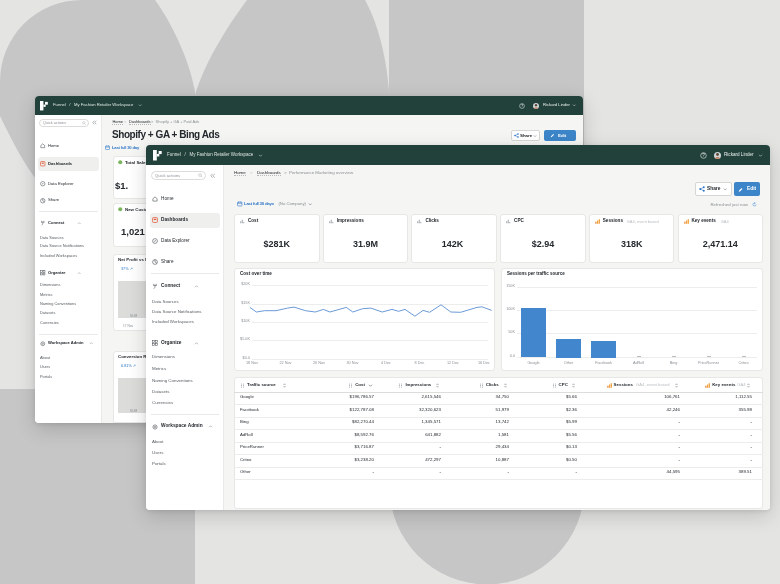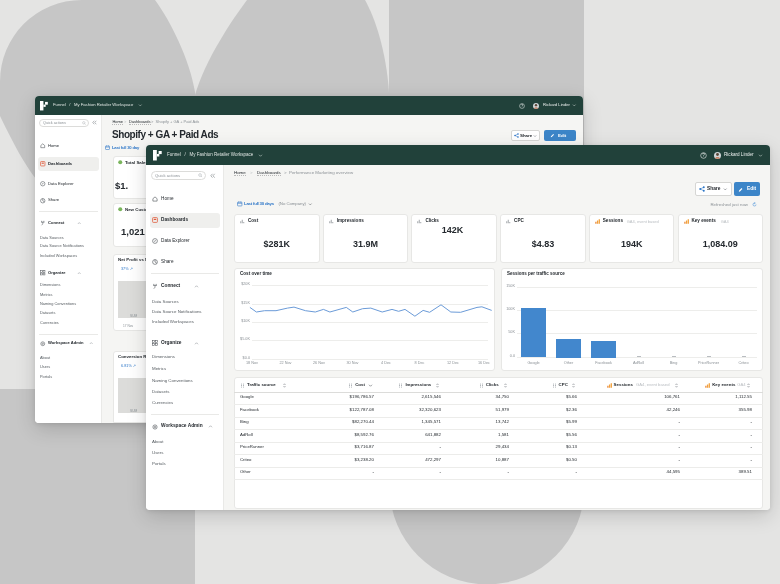--- a/index.html
+++ b/index.html
@@ -113,21 +113,21 @@
 <svg class="a" style="left:54px;top:245.0px" width="4.5" height="4.5" viewBox="0 0 10 10">
       <path d="M2,6.5 L5,3.5 L8,6.5" fill="none" stroke="#8b9196" stroke-width="1.2"></path>
     </svg>
 <div class="t " style="left:5px;top:260.4px;font-size:3.9px;color:#555b60;">About</div>
 <div class="t " style="left:5px;top:269.3px;font-size:3.9px;color:#555b60;">Users</div>
 <div class="t " style="left:5px;top:279.2px;font-size:3.9px;color:#555b60;">Portals</div>
 <div class="t dk" style="left:77.4px;top:24px;font-size:4px;border-bottom:1px dotted #b8b8b8;">Home</div>
 <div class="t lg" style="left:89px;top:24px;font-size:4px;">&gt;</div>
 <div class="t dk" style="left:94px;top:24px;font-size:4px;border-bottom:1px dotted #b8b8b8;">Dashboards</div>
 <div class="t gy" style="left:116px;top:24px;font-size:4px;">&gt;&nbsp; Shopify + GA + Paid Ads</div>
-<div class="t dk" style="left:77px;top:34px;font-size:10px;font-weight:bold;letter-spacing:-0.45px;">Shopify + GA + Paid Ads</div>
+<div class="t dk" style="left:77px;top:34px;font-size:10px;font-weight:bold;letter-spacing:-0.45px;">Shopify + GA + Bing Ads</div>
 <div class="a" style="left:476px;top:34px;width:29px;height:11px;background:#fff;border:1px solid #d6d6d4;border-radius:2px"></div>
 <svg class="a" style="left:479px;top:37px" width="5" height="5" viewBox="0 0 10 10">
       <circle cx="8" cy="2" r="1.6" fill="#2e77c8"></circle>
       <circle cx="2" cy="5" r="1.6" fill="#2e77c8"></circle>
       <circle cx="8" cy="8" r="1.6" fill="#2e77c8"></circle>
       <path d="M2,5 L8,2 M2,5 L8,8" stroke="#2e77c8" stroke-width="1"></path>
     </svg>
 <div class="t dk" style="left:485px;top:37.8px;font-size:4.4px;font-weight:bold;">Share</div>
 <svg class="a" style="left:498px;top:37.5px" width="4" height="4" viewBox="0 0 10 10">
       <path d="M2,3.5 L5,6.5 L8,3.5" fill="none" stroke="#555b60" stroke-width="1.2"></path>
@@ -302,45 +302,45 @@
 <svg class="a" style="left:182.7px;top:73.5px" width="5" height="5" viewBox="0 0 10 10">
       <path d="M1.5,8.5 L1.5,4.5 M4.5,8.5 L4.5,1.5 M7.5,8.5 L7.5,6" stroke="#7a8085" stroke-width="1.4"></path>
     </svg>
 <div class="t dk" style="left:190.7px;top:74px;font-size:4.6px;font-weight:bold;">Impressions</div>
 <div class="t dk" style="left:176.7px;top:95px;width:85.7px;text-align:center;font-size:9px;font-weight:bold">31.9M</div>
 <div class="card" style="left:265.4px;top:69px;width:85.7px;height:49px"></div>
 <svg class="a" style="left:271.4px;top:73.5px" width="5" height="5" viewBox="0 0 10 10">
       <path d="M1.5,8.5 L1.5,4.5 M4.5,8.5 L4.5,1.5 M7.5,8.5 L7.5,6" stroke="#7a8085" stroke-width="1.4"></path>
     </svg>
 <div class="t dk" style="left:279.4px;top:74px;font-size:4.6px;font-weight:bold;">Clicks</div>
-<div class="t dk" style="left:265.4px;top:81px;width:82px;text-align:center;font-size:9px;font-weight:bold">142K</div>
+<div class="t dk" style="left:265.4px;top:95px;width:82px;text-align:center;font-size:9px;font-weight:bold">142K</div>
 <div class="card" style="left:354.09999999999997px;top:69px;width:85.7px;height:49px"></div>
 <svg class="a" style="left:360.09999999999997px;top:73.5px" width="5" height="5" viewBox="0 0 10 10">
       <path d="M1.5,8.5 L1.5,4.5 M4.5,8.5 L4.5,1.5 M7.5,8.5 L7.5,6" stroke="#7a8085" stroke-width="1.4"></path>
     </svg>
 <div class="t dk" style="left:368.09999999999997px;top:74px;font-size:4.6px;font-weight:bold;">CPC</div>
-<div class="t dk" style="left:354.09999999999997px;top:95px;width:85.7px;text-align:center;font-size:9px;font-weight:bold">$4.83</div>
+<div class="t dk" style="left:354.09999999999997px;top:95px;width:85.7px;text-align:center;font-size:9px;font-weight:bold">$2.94</div>
 <div class="card" style="left:442.79999999999995px;top:69px;width:85.7px;height:49px"></div>
 <svg class="a" style="left:448.79999999999995px;top:73.5px" width="5" height="5" viewBox="0 0 10 10">
       <rect x="0.5" y="5.5" width="2.6" height="4" fill="#e8883a"></rect>
       <rect x="3.9" y="3" width="2.6" height="6.5" fill="#f2a13c"></rect>
       <rect x="7.3" y="0.5" width="2.6" height="9" fill="#f2a13c"></rect>
     </svg>
 <div class="t dk" style="left:456.79999999999995px;top:74px;font-size:4.6px;font-weight:bold;">Sessions</div>
 <div class="t lg" style="left:480.75999999999993px;top:74.5px;font-size:4px;">GA4, event based</div>
-<div class="t dk" style="left:442.79999999999995px;top:95px;width:85.7px;text-align:center;font-size:9px;font-weight:bold">194K</div>
+<div class="t dk" style="left:442.79999999999995px;top:95px;width:85.7px;text-align:center;font-size:9px;font-weight:bold">318K</div>
 <div class="card" style="left:531.5px;top:69px;width:85.7px;height:49px"></div>
 <svg class="a" style="left:537.5px;top:73.5px" width="5" height="5" viewBox="0 0 10 10">
       <rect x="0.5" y="5.5" width="2.6" height="4" fill="#e8883a"></rect>
       <rect x="3.9" y="3" width="2.6" height="6.5" fill="#f2a13c"></rect>
       <rect x="7.3" y="0.5" width="2.6" height="9" fill="#f2a13c"></rect>
     </svg>
 <div class="t dk" style="left:545.5px;top:74px;font-size:4.6px;font-weight:bold;">Key events</div>
 <div class="t lg" style="left:574.7px;top:74.5px;font-size:4px;">GA4</div>
-<div class="t dk" style="left:531.5px;top:95px;width:85.7px;text-align:center;font-size:9px;font-weight:bold">1,084.09</div>
+<div class="t dk" style="left:531.5px;top:95px;width:85.7px;text-align:center;font-size:9px;font-weight:bold">2,471.14</div>
 <div class="card" style="left:88px;top:123px;width:261px;height:103px"></div>
 <div class="t dk" style="left:94px;top:127px;font-size:4.6px;font-weight:bold;">Cost over time</div>
 <div class="t gy" style="left:84px;top:138px;width:20px;text-align:right;font-size:3.8px">$20K</div>
 <div class="a" style="left:106px;top:140px;width:236px;height:1px;background:#ededeb"></div>
 <div class="t gy" style="left:84px;top:157px;width:20px;text-align:right;font-size:3.8px">$15K</div>
 <div class="a" style="left:106px;top:159px;width:236px;height:1px;background:#ededeb"></div>
 <div class="t gy" style="left:84px;top:175px;width:20px;text-align:right;font-size:3.8px">$10K</div>
 <div class="a" style="left:106px;top:177px;width:236px;height:1px;background:#ededeb"></div>
 <div class="t gy" style="left:84px;top:193px;width:20px;text-align:right;font-size:3.8px">$5.0K</div>
 <div class="a" style="left:106px;top:195px;width:236px;height:1px;background:#ededeb"></div>

